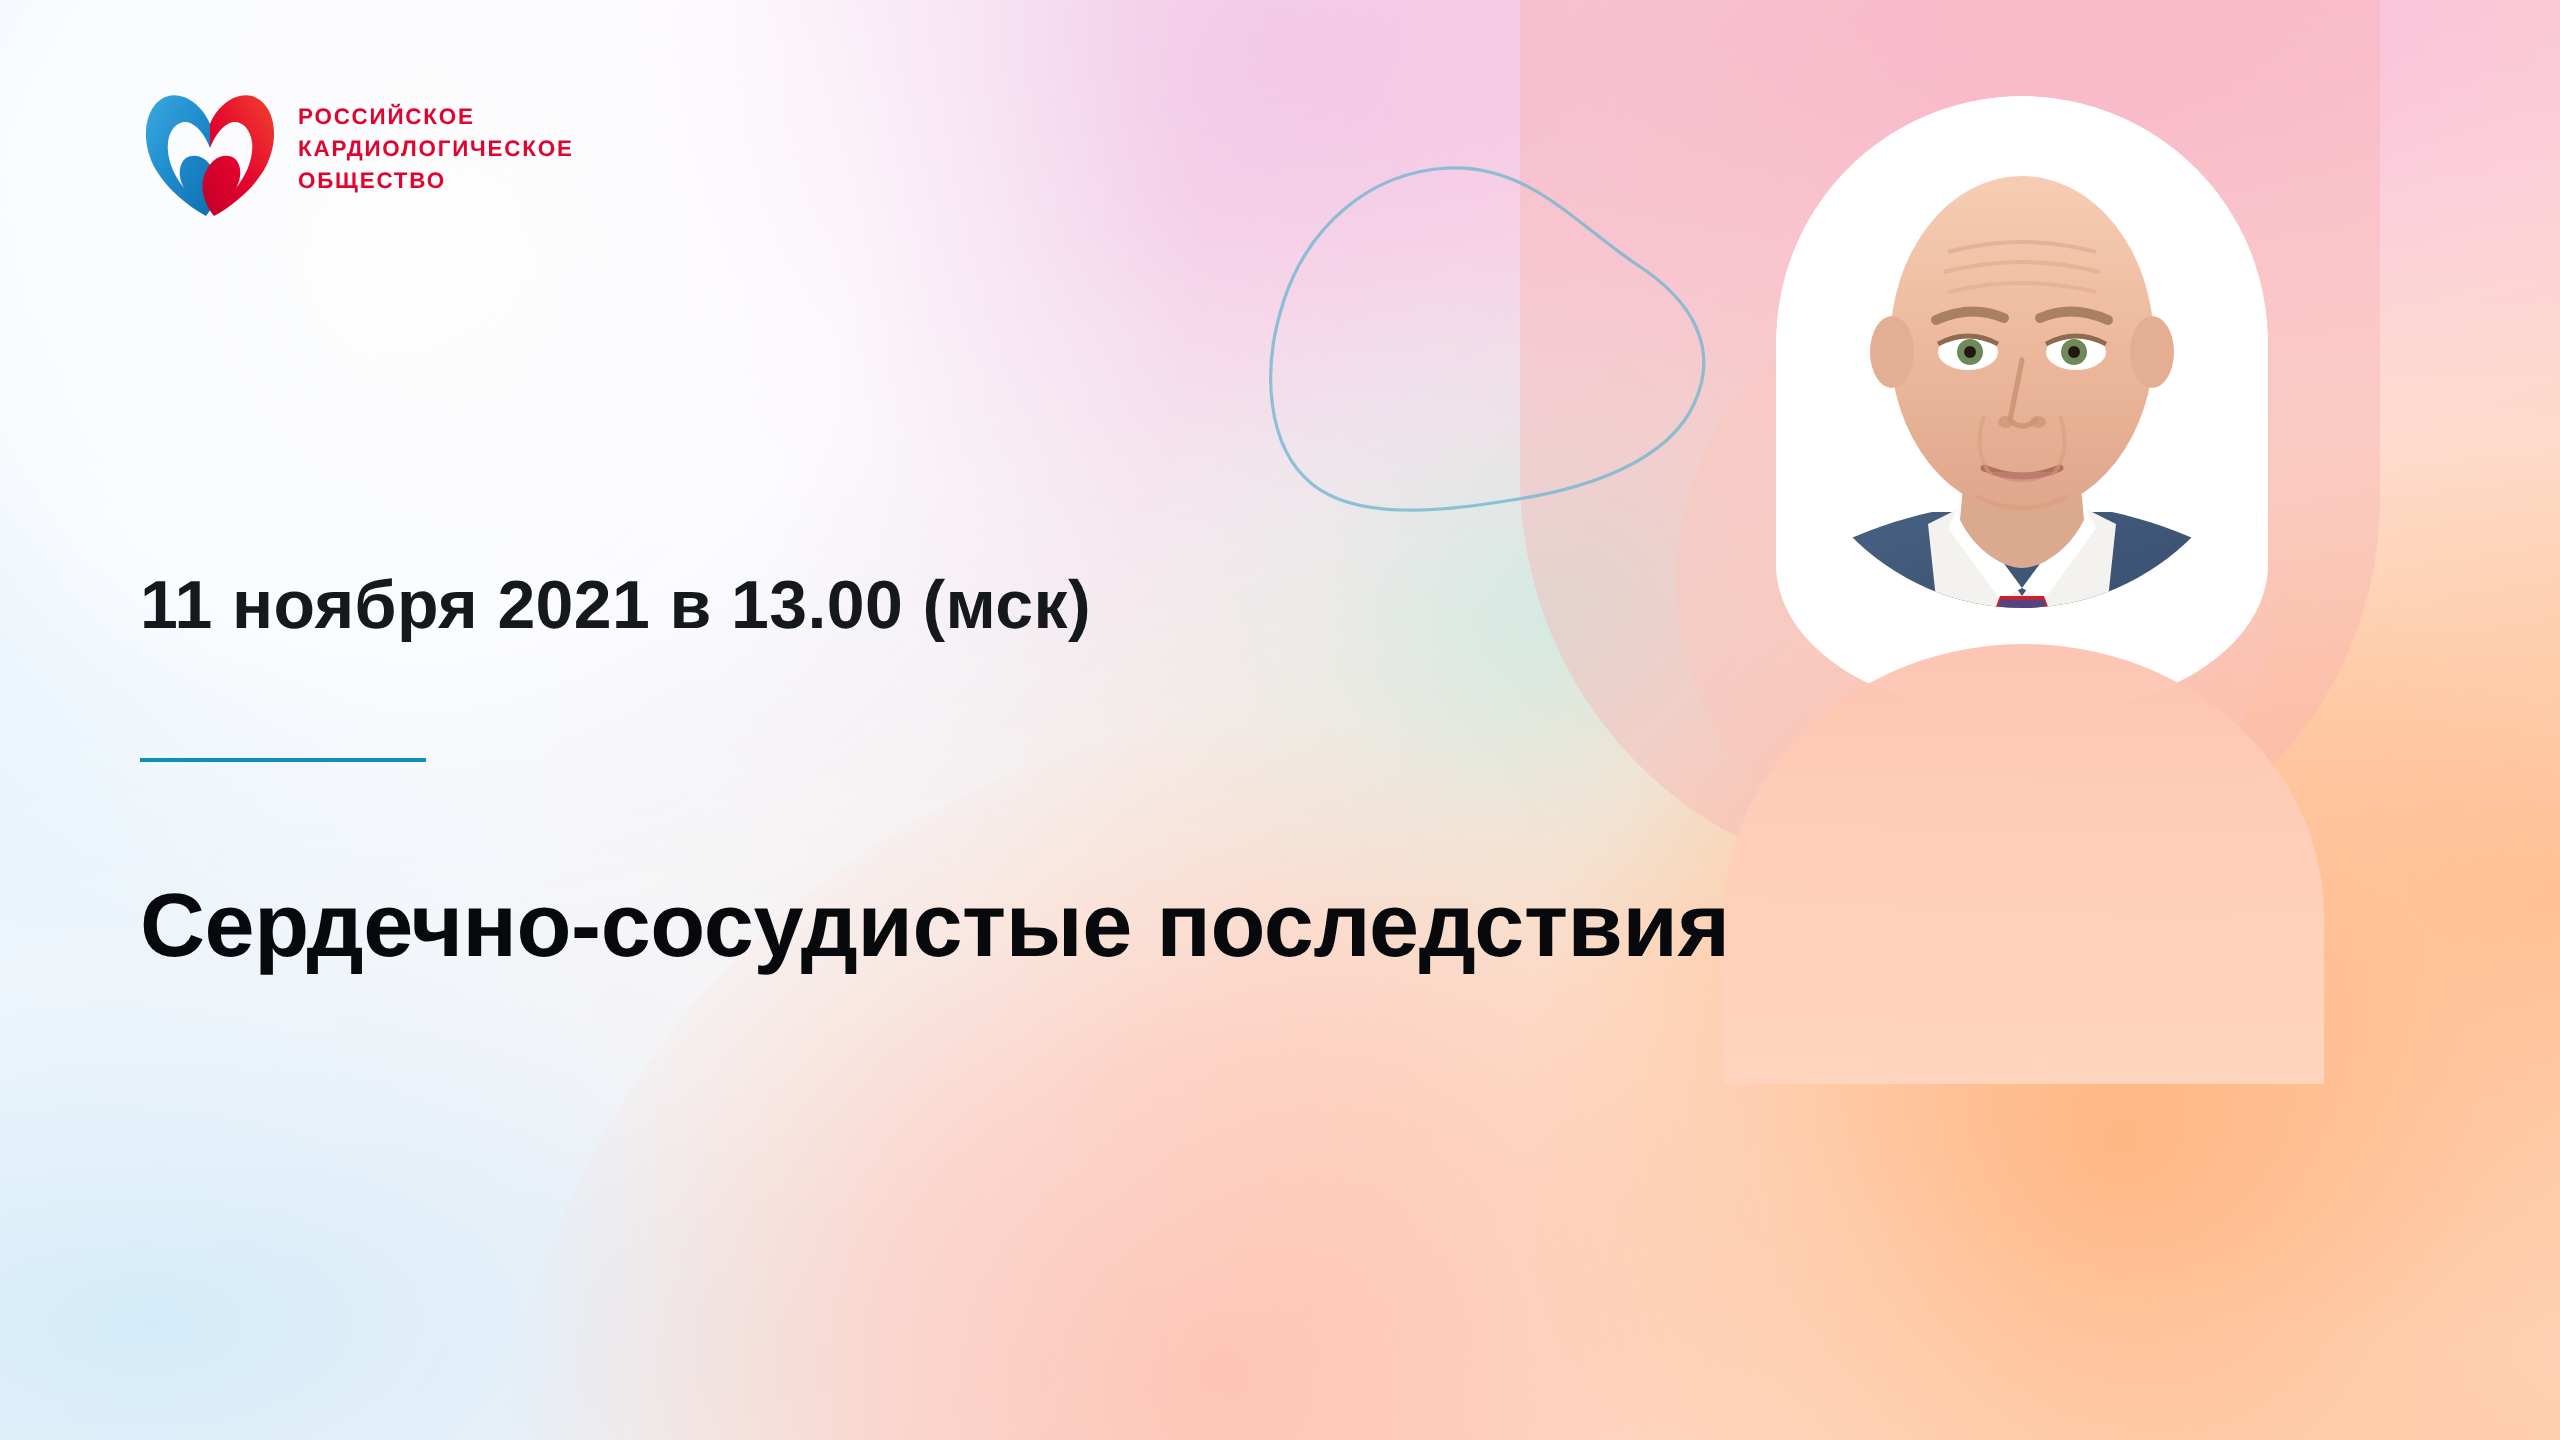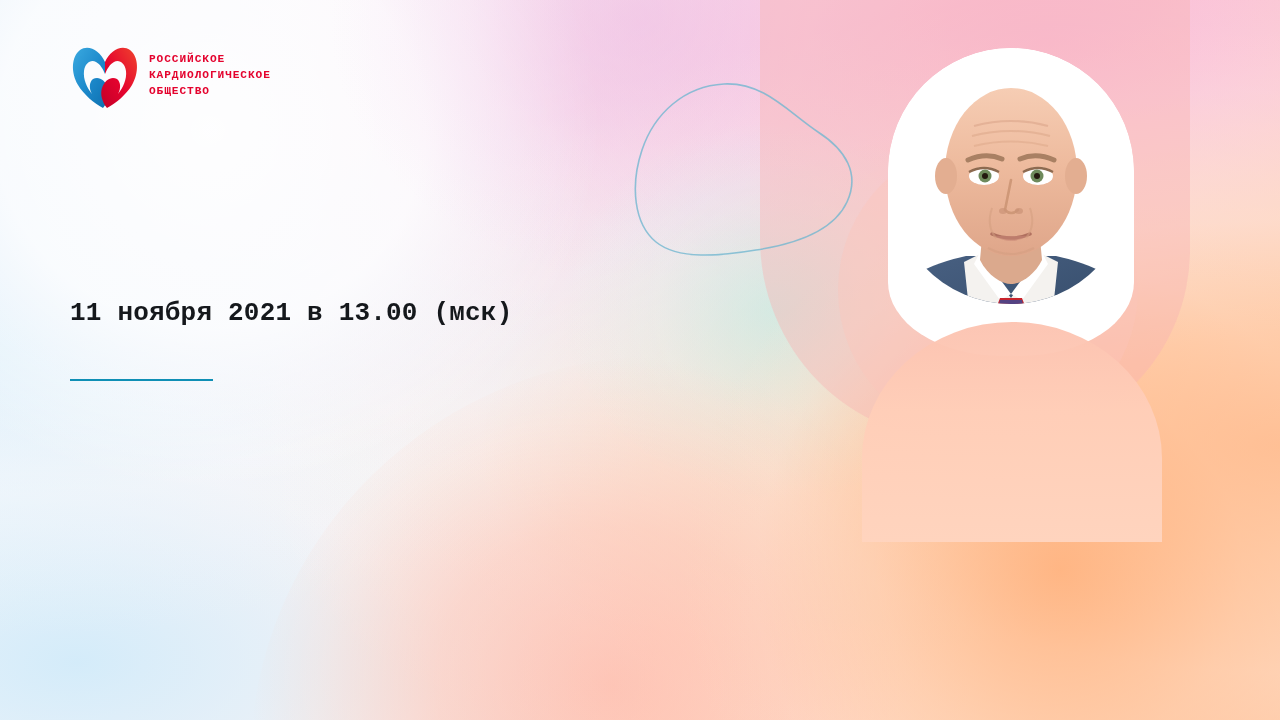--- a/index.html
+++ b/index.html
@@ -11,21 +11,20 @@
   body {
     font-family: "Liberation Sans", sans-serif;
   }
 
   .stage {
     position: relative;
     width: 1280px;
     height: 720px;
     overflow: hidden;
     background: #fdf6f2;
-    font-family: Liberation Mono, monospace;
   }
 
   
   .bg-base {
     position: absolute;
     inset: 0;
     background:
       radial-gradient(120% 95% at 100% 62%, #ffbb8e 0%, #ffcaa6 16%, rgba(255,222,201,0.75) 33%, rgba(255,240,232,0.25) 52%, rgba(255,255,255,0) 68%),
       radial-gradient(90% 80% at 82% 6%, #f9b7d8 0%, rgba(250,196,222,0.65) 28%, rgba(250,214,233,0.22) 50%, rgba(255,255,255,0) 70%),
       radial-gradient(80% 70% at 44% 16%, rgba(247,199,226,0.55) 0%, rgba(243,214,238,0.3) 40%, rgba(255,255,255,0) 72%),
@@ -141,22 +140,22 @@
     letter-spacing: 0.9px;
     line-height: 1.42;
     text-transform: uppercase;
     white-space: nowrap;
   }
 
   
   .date-line {
     position: absolute;
     left: 70px;
-    top: 298px;
-    font-size: 26px;
+    top: 284px;
+    font-size: 34px;
     font-weight: 700;
     color: #15181c;
     letter-spacing: 0.2px;
     white-space: nowrap;
   }
 
   .divider {
     position: absolute;
     left: 70px;
     top: 379px;
@@ -319,15 +318,16 @@
         <path d="M142 160 Q148 178 138 190" stroke="#d49e80" stroke-width="2" fill="none" opacity="0.55"></path>
       </g>
     </svg>
   </div>
   <div class="portrait-mask-bottom"></div>
 
   <div class="date-line">11 ноября 2021 в 13.00 (мск)</div>
   <div class="divider"></div>
 
   <div class="title">
+    <span class="title-line">Сердечно-сосудистые последствия</span>
   </div>
 
 </div>
 
 </body></html>

